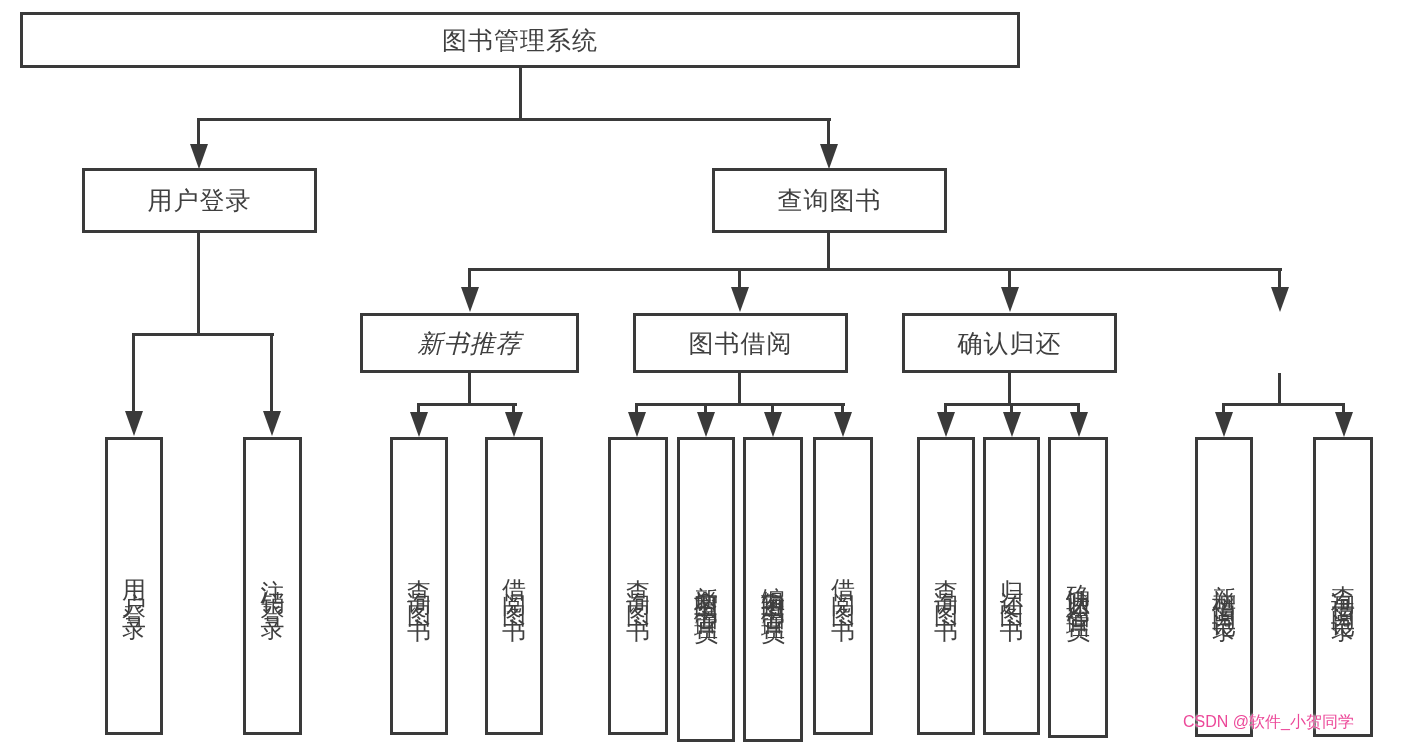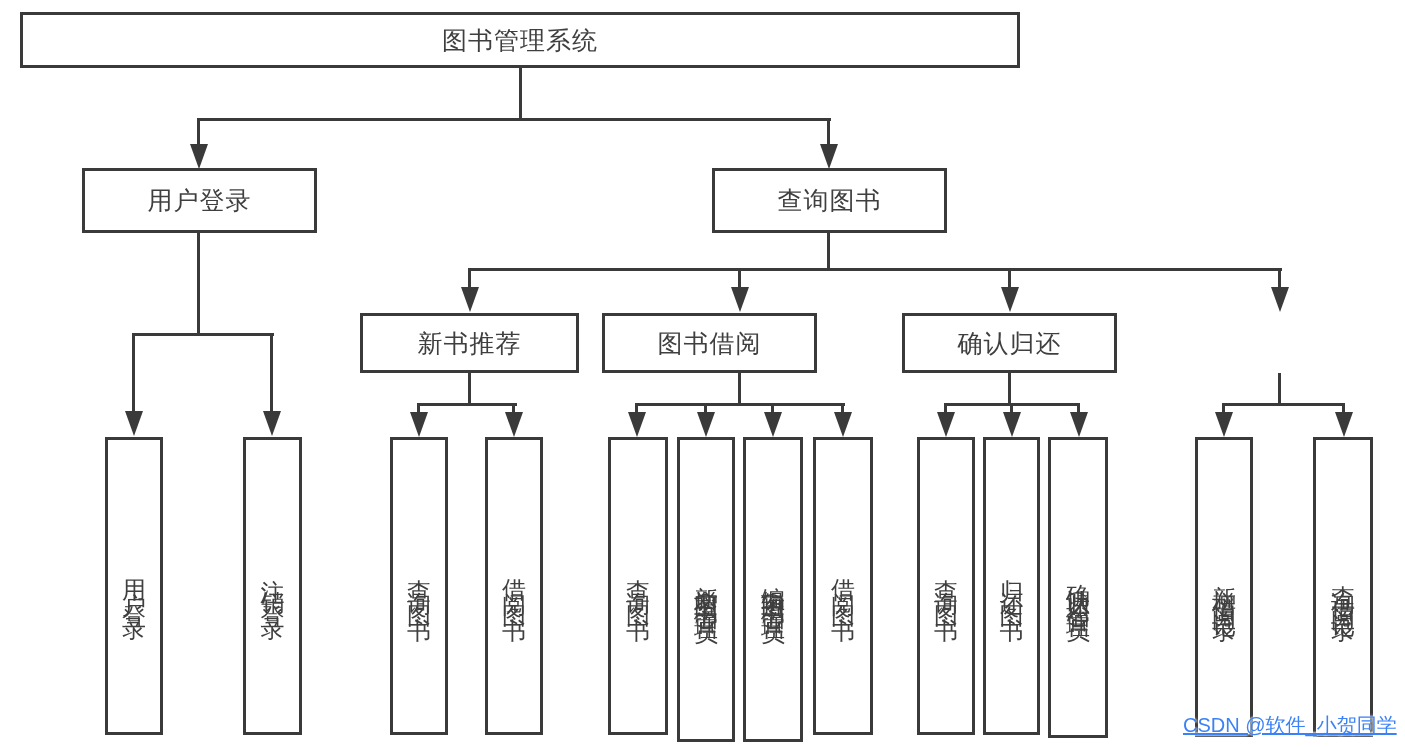--- a/index.html
+++ b/index.html
@@ -50,26 +50,25 @@
   .hline{position:absolute;height:3px;background:var(--line);}
   .tri{
     position:absolute;width:0;height:0;
     border-left:9px solid transparent;
     border-right:9px solid transparent;
     border-top:25px solid var(--line);
   }
   .watermark{
     position:absolute;
     left:1183px;top:712px;
-    font-size:20px;
-    color:#3b82f6;
+    font-size:16px;
+    color:#ec4899;
     text-shadow:0 0 3px #fff, 0 0 2px #fff;
     white-space:nowrap;
     z-index:5;
-    text-decoration:underline;
   }
 </style>
 </head>
 <body>
 
 <div class="canvas">
 
   <div class="box" style="left:20px;top:12px;width:1000px;height:56px;">
     <span>图书管理系统</span>
   </div>
@@ -101,24 +100,24 @@
   <div class="hline" style="left:468px;top:268px;width:814px;"></div>
   <div class="vline" style="left:468px;top:268px;height:20px;"></div>
   <div class="tri" style="left:461px;top:287px;"></div>
   <div class="vline" style="left:738px;top:268px;height:20px;"></div>
   <div class="tri" style="left:731px;top:287px;"></div>
   <div class="vline" style="left:1008px;top:268px;height:20px;"></div>
   <div class="tri" style="left:1001px;top:287px;"></div>
   <div class="vline" style="left:1278px;top:268px;height:20px;"></div>
   <div class="tri" style="left:1271px;top:287px;"></div>
 
-  <div class="box" style="left:360px;top:313px;width:219px;height:60px;">
+  <div class="box" style="left:360px;top:313px;width:219px;height:60px;font-style:italic;">
     <span>新书推荐</span>
   </div>
-  <div class="box" style="left:602px;top:313px;width:215px;height:60px;">
+  <div class="box" style="left:633px;top:313px;width:215px;height:60px;">
     <span>图书借阅</span>
   </div>
   <div class="box" style="left:902px;top:313px;width:215px;height:60px;">
     <span>确认归还</span>
   </div>
 
   <div class="vline" style="left:468px;top:373px;height:33px;"></div>
   <div class="hline" style="left:417px;top:403px;width:100px;"></div>
   <div class="vline" style="left:417px;top:403px;height:12px;"></div>
   <div class="tri" style="left:410px;top:412px;"></div>

